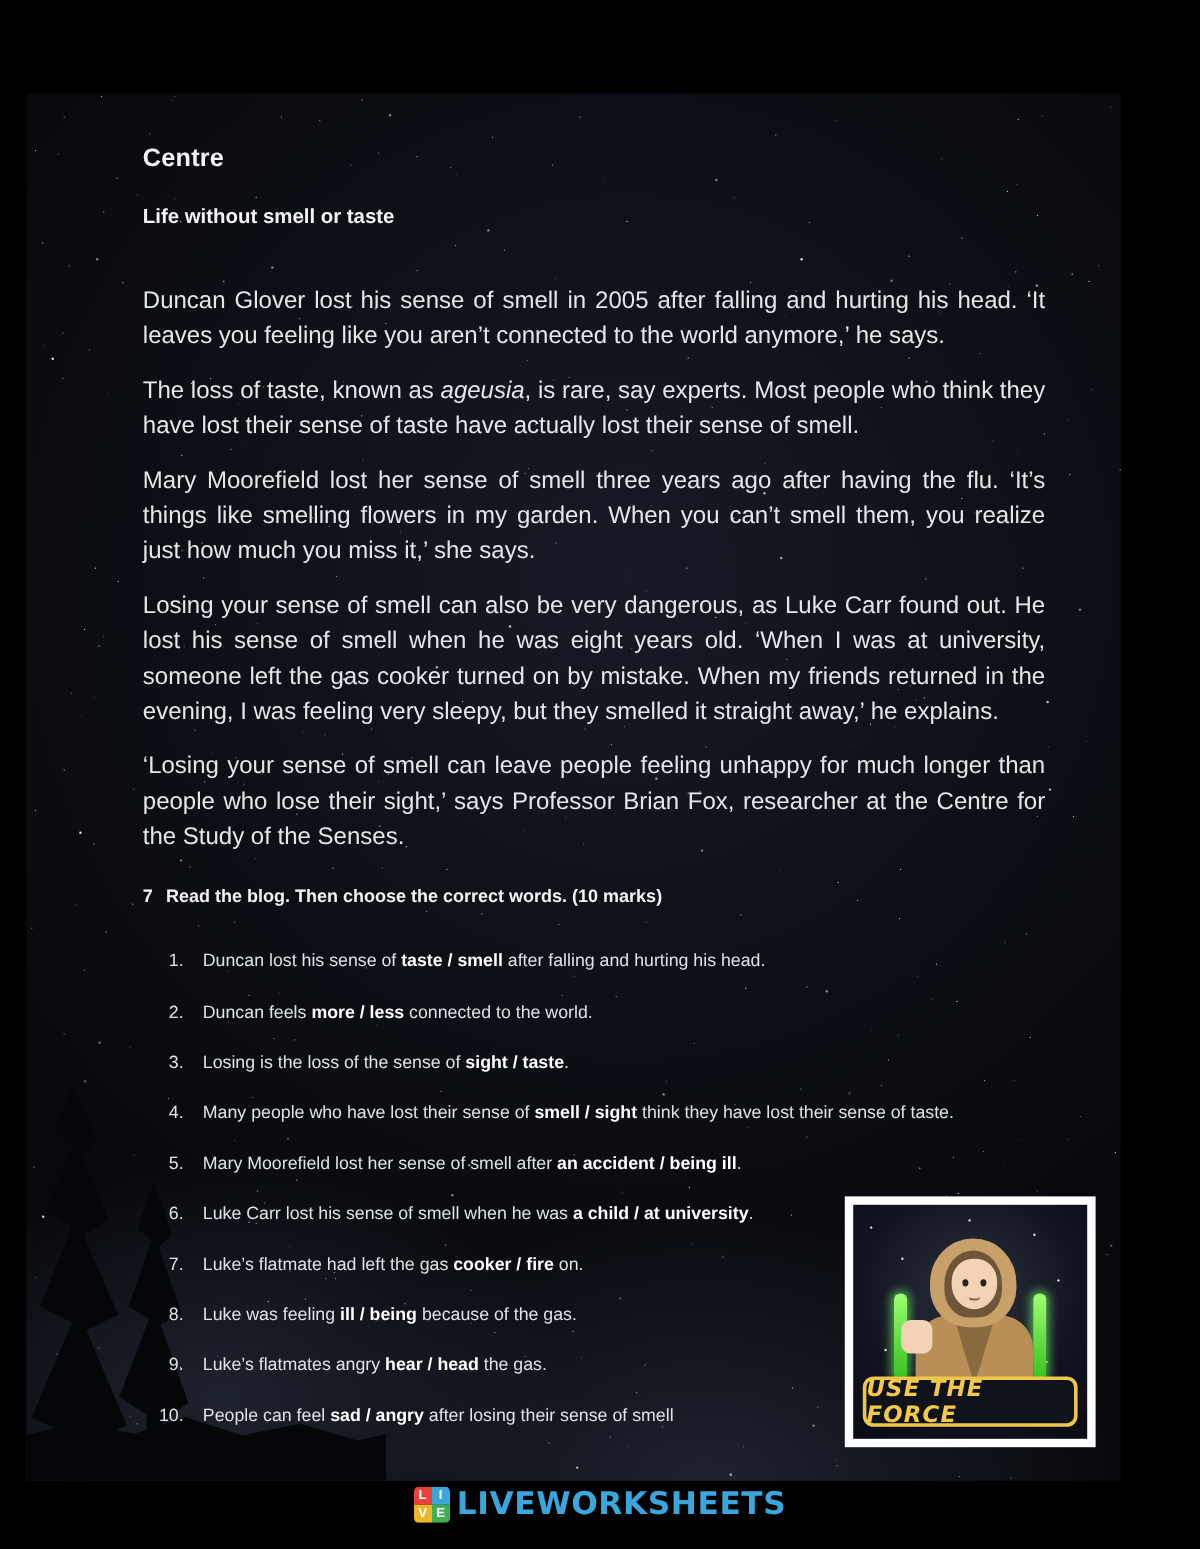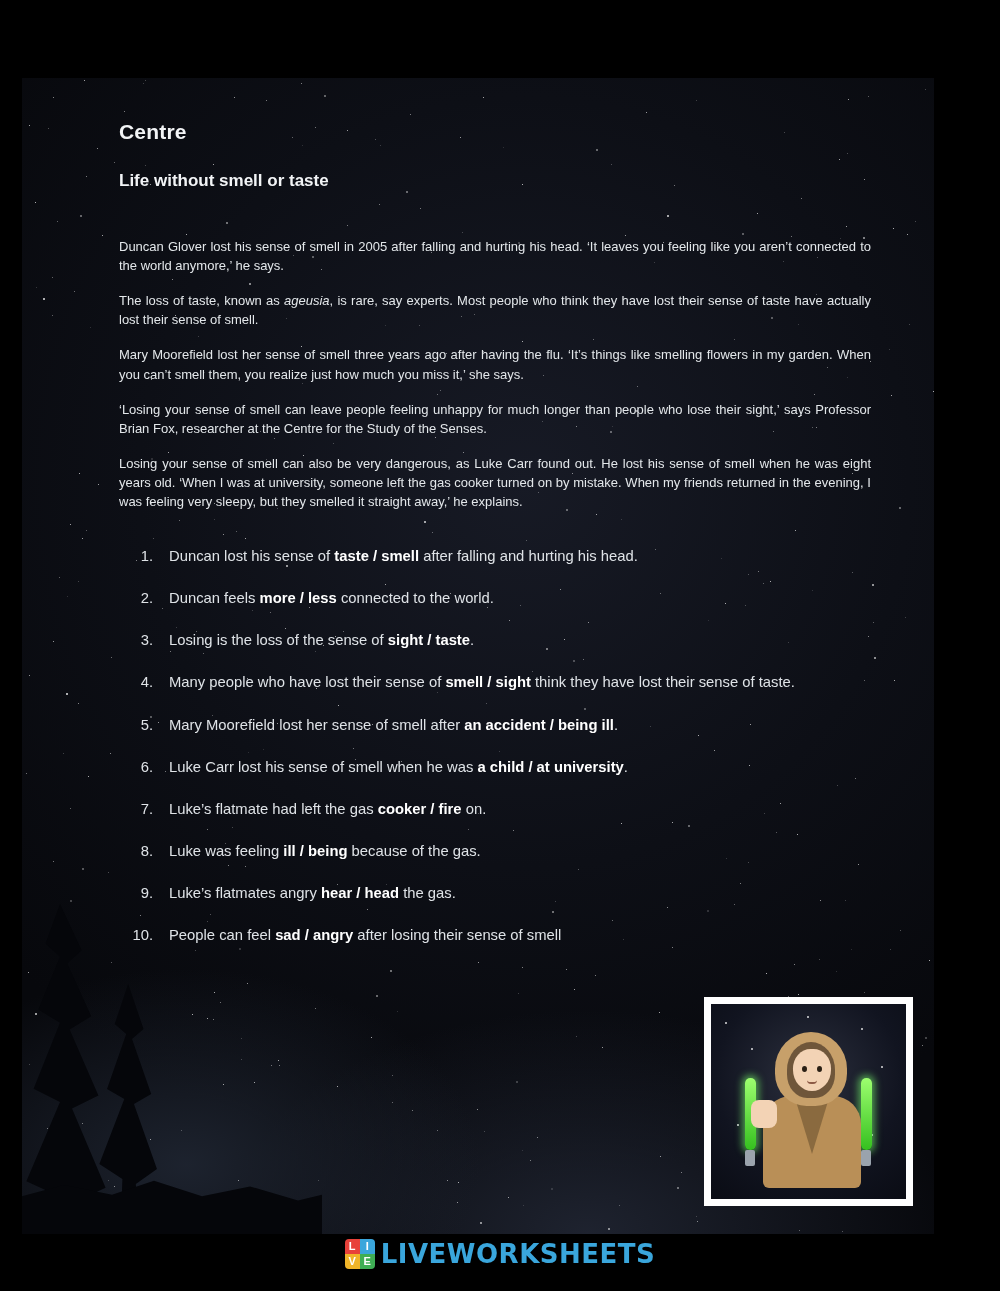--- a/index.html
+++ b/index.html
@@ -47,21 +47,21 @@
     letter-spacing: .2px;
     color: #f2f4f6;
   }
   h2.subtitle {
     font-size: 17px;
     font-weight: bold;
     margin: 27px 0 0 0;
     color: #f2f4f6;
   }
   .para {
-    font-size: 13px;
+    font-size: 20px;
     line-height: 1.47;
     text-align: justify;
     margin: 16px 0 14px 0;
     color: #e3e7ea;
     width: 752px;
   }
   #paras { margin-top: 46px; }
   .para em { font-style: italic; }
   .instr {
     font-size: 15px;
@@ -661,27 +661,30 @@
         <p class="para">
           <span>Duncan Glover lost his sense of smell in 2005 after falling and hurting his head. ‘It leaves you feeling like you aren’t connected to the world anymore,’ he says.</span>
         </p>
         <p class="para">
           The loss of taste, known as <em>ageusia</em>, is rare, say experts. Most people who think they have lost their sense of taste have actually lost their sense of smell.
         </p>
         <p class="para">
           <span>Mary Moorefield lost her sense of smell three years ago after having the flu. ‘It’s things like smelling flowers in my garden. When you can’t smell them, you realize just how much you miss it,’ she says.</span>
         </p>
         <p class="para">
+          <span>Losing your sense of smell can also be very dangerous, as Luke Carr found out. He lost his sense of smell when he was eight years old. ‘When I was at university, someone left the gas cooker turned on by mistake. When my friends returned in the evening, I was feeling very sleepy, but they smelled it straight away,’ he explains.</span>
+        </p>
+        <p class="para">
           <span>‘Losing your sense of smell can leave people feeling unhappy for much longer than people who lose their sight,’ says Professor Brian Fox, researcher at the Centre for the Study of the Senses.</span>
         </p>
-        <p class="para">
-          <span>Losing your sense of smell can also be very dangerous, as Luke Carr found out. He lost his sense of smell when he was eight years old. ‘When I was at university, someone left the gas cooker turned on by mistake. When my friends returned in the evening, I was feeling very sleepy, but they smelled it straight away,’ he explains.</span>
-        </p>
       </div>
 
+      <div class="instr">
+        <span class="num">7</span><span>Read the blog. Then choose the correct words. (10 marks)</span>
+      </div>
 
       <ol class="questions" id="question-list">
           <li><span class="qnum">1.</span><span>Duncan lost his sense of </span><b>taste / smell</b><span> after falling and hurting his head.</span></li>
           <li><span class="qnum">2.</span><span>Duncan feels </span><b>more / less</b><span> connected to the world.</span></li>
           <li><span class="qnum">3.</span><span>Losing is the loss of the sense of </span><b>sight / taste</b><span>.</span></li>
           <li><span class="qnum">4.</span><span>Many people who have lost their sense of </span><b>smell / sight</b><span> think they have lost their sense of taste.</span></li>
           <li><span class="qnum">5.</span><span>Mary Moorefield lost her sense of smell after </span><b>an accident / being ill</b><span>.</span></li>
           <li><span class="qnum">6.</span><span>Luke Carr lost his sense of smell when he was </span><b>a child / at university</b><span>.</span></li>
           <li><span class="qnum">7.</span><span>Luke’s flatmate had left the gas </span><b>cooker / fire</b><span> on.</span></li>
           <li><span class="qnum">8.</span><span>Luke was feeling </span><b>ill / being</b><span> because of the gas.</span></li>
@@ -708,20 +711,23 @@
         <div class="robe"></div>
         <div class="robe-v"></div>
         <div class="hand"></div>
         <div class="hood"></div>
         <div class="hood-in"></div>
         <div class="face"></div>
         <div class="eye l"></div>
         <div class="eye r"></div>
         <div class="mouth"></div>
 
+        <div id="force-banner">
+          <span>USE THE FORCE</span>
+        </div>
       </div>
     </div>
   </div>
 
   <div id="footer">
     <div id="lw-logo">
       <div class="lw-l">L</div>
       <div class="lw-i">I</div>
       <div class="lw-v">V</div>
       <div class="lw-e">E</div>

